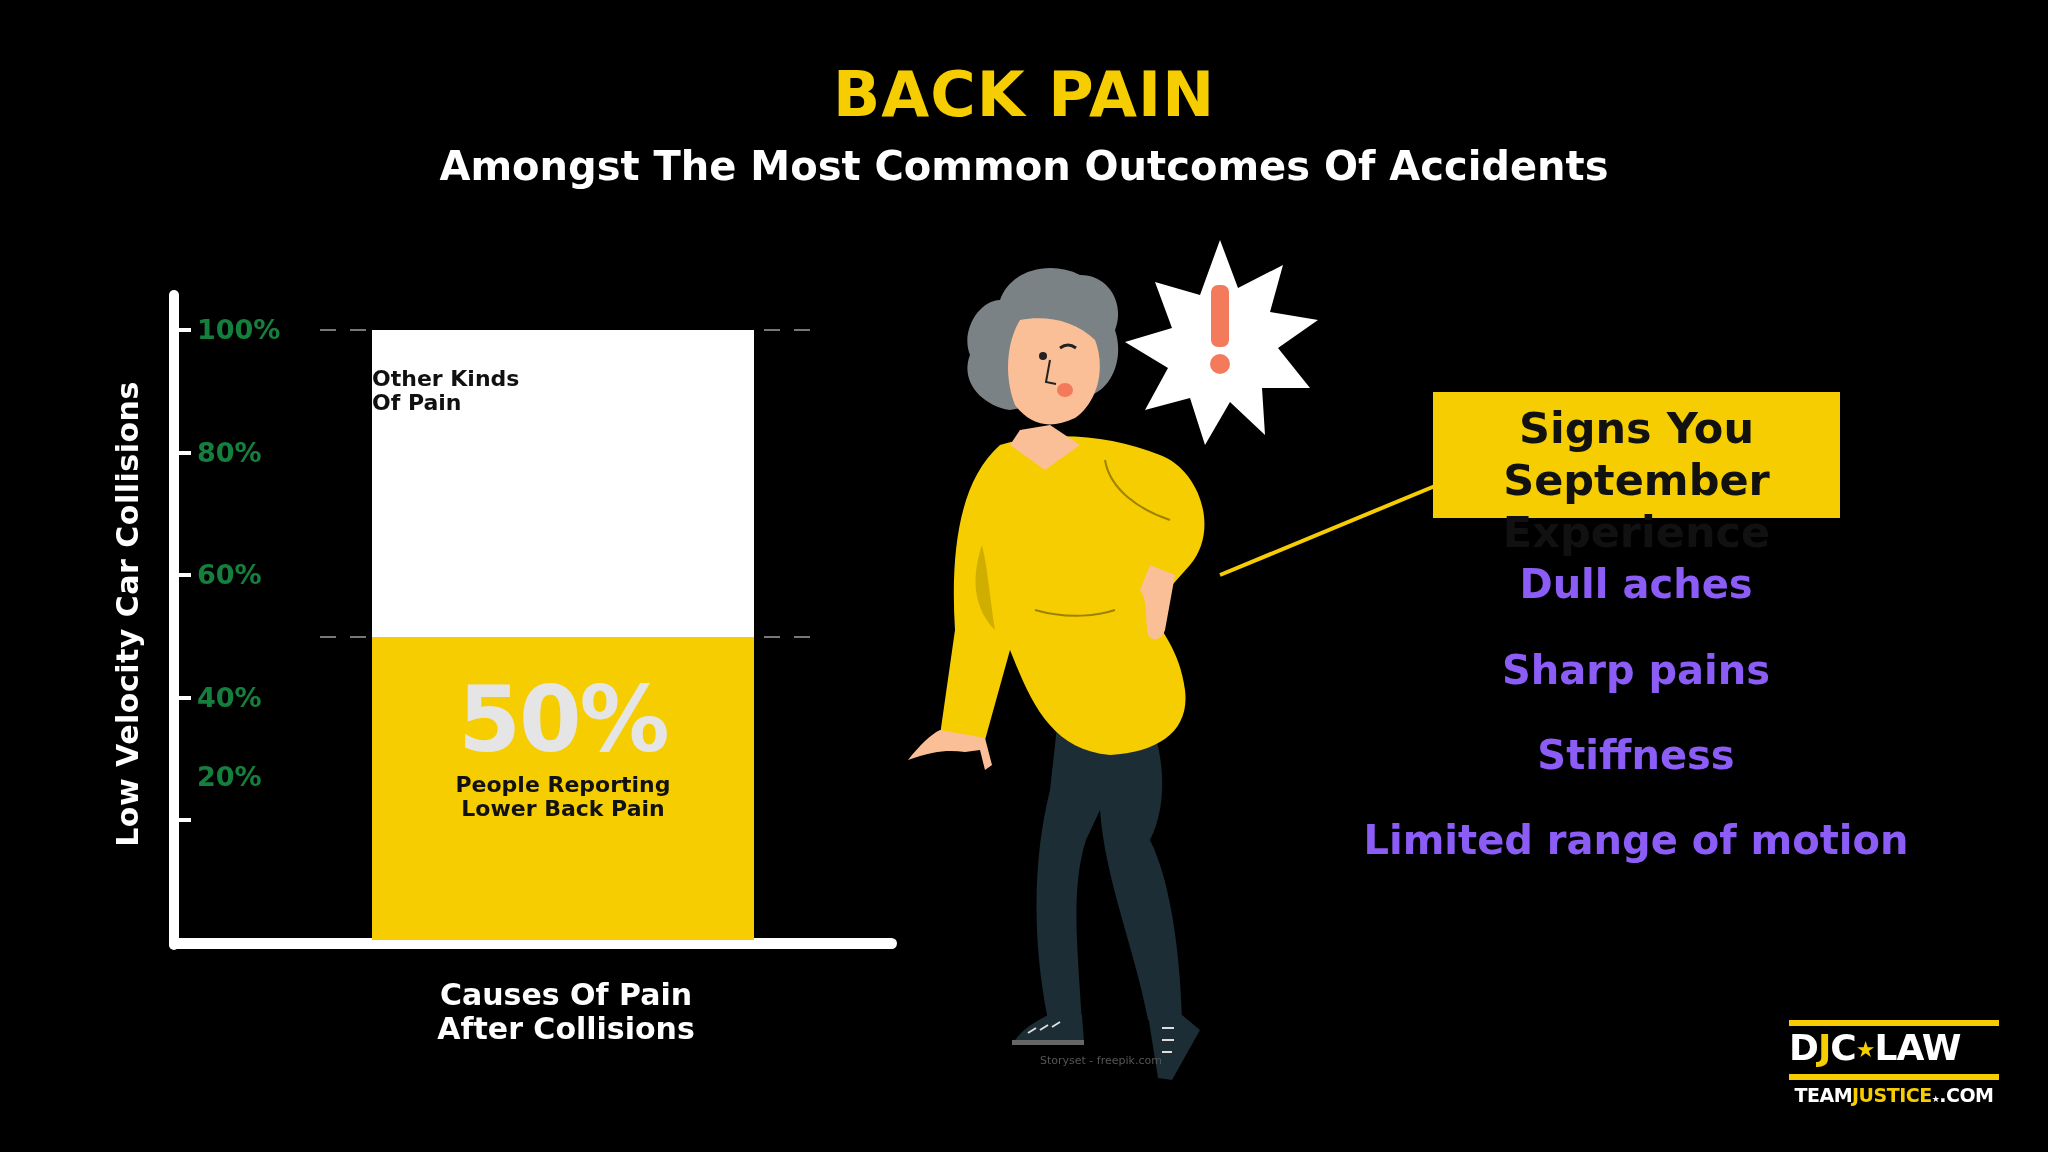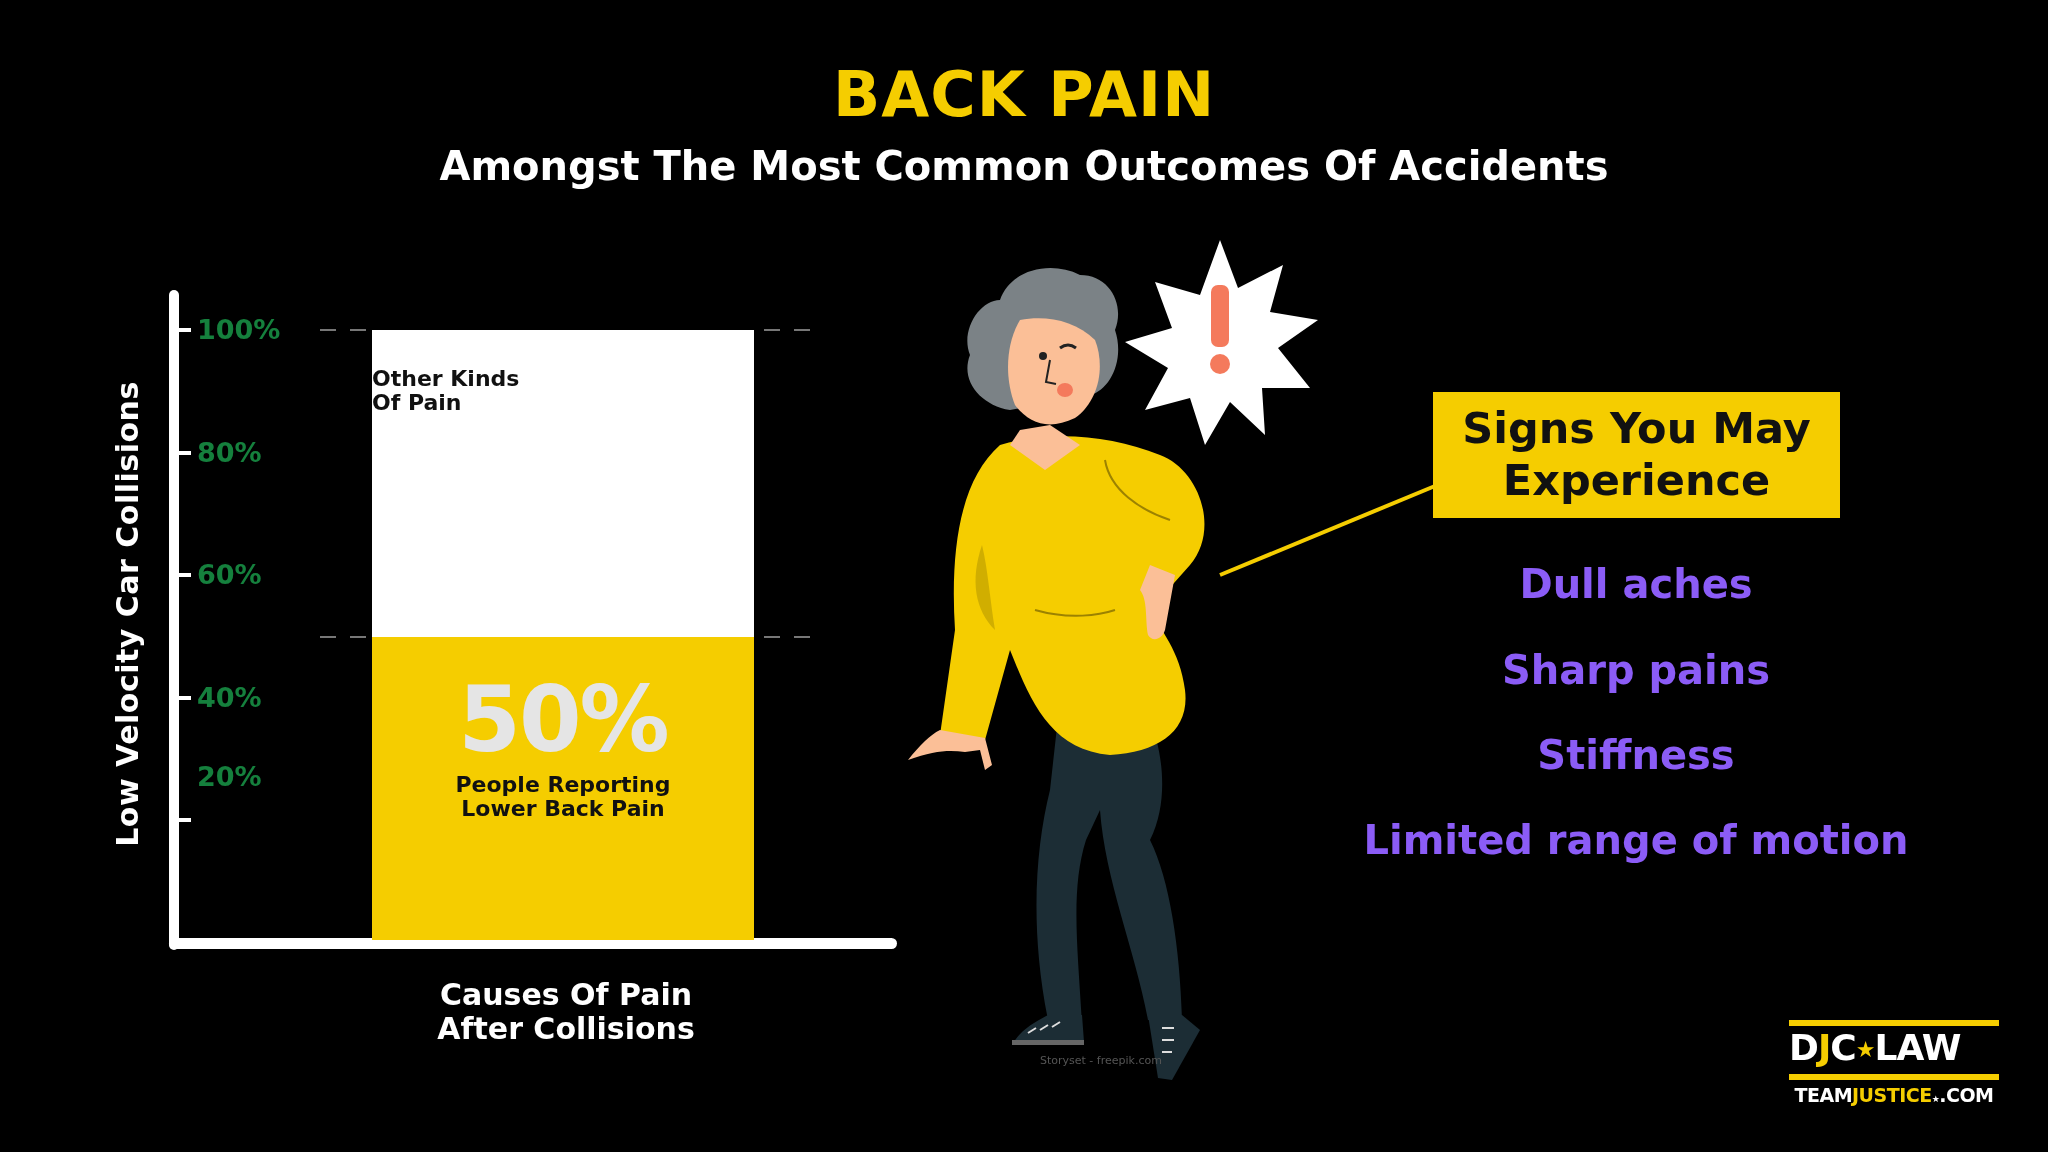--- a/index.html
+++ b/index.html
@@ -130,21 +130,21 @@
   </g>
 </svg>
 
 <svg class="abs" style="left:1200px; top:470px;" width="250" height="120" viewBox="0 0 250 120">
   <line x1="20" y1="105" x2="235" y2="16" stroke="#f5cd00" stroke-width="4"></line>
 </svg>
 
 <div class="abs credit">Storyset - freepik.com</div>
 
 <div class="abs signs-box">
-  <div>Signs You May</div>
+  <div>Signs You September</div>
   <div>Experience</div>
 </div>
 <div class="abs sign-item" style="top:560px;">Dull aches</div>
 <div class="abs sign-item" style="top:646px;">Sharp pains</div>
 <div class="abs sign-item" style="top:731px;">Stiffness</div>
 <div class="abs sign-item" style="top:816px;">Limited range of motion</div>
 
 <div class="abs logo">
   <div class="bar" style="top:0;"></div>
   <div class="main">

